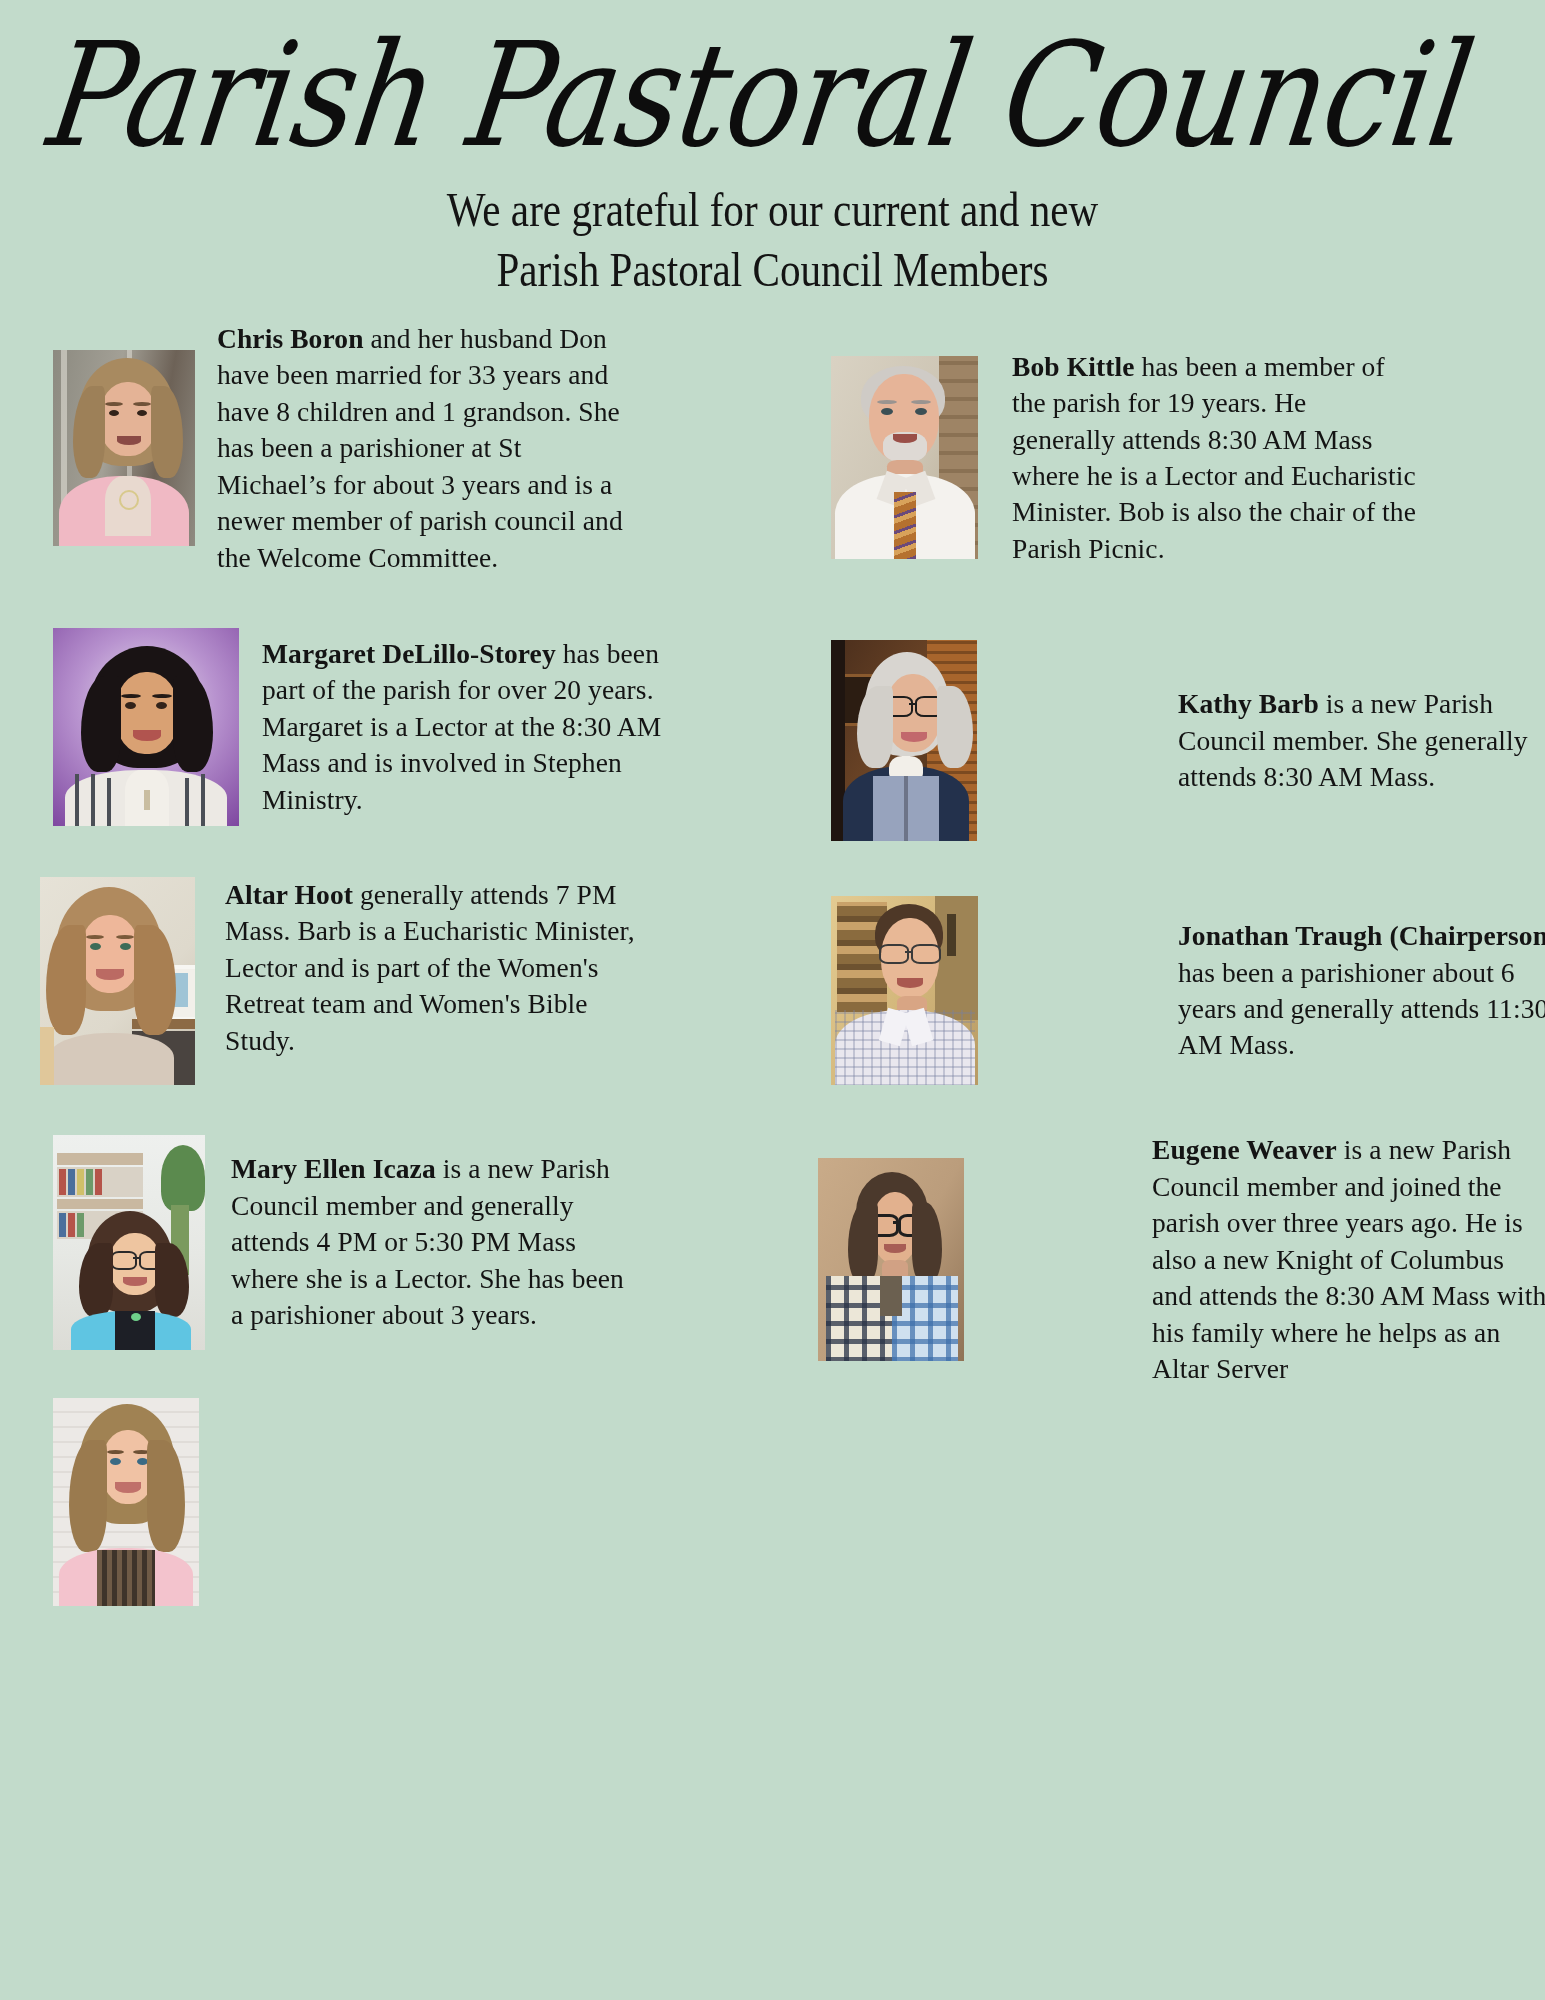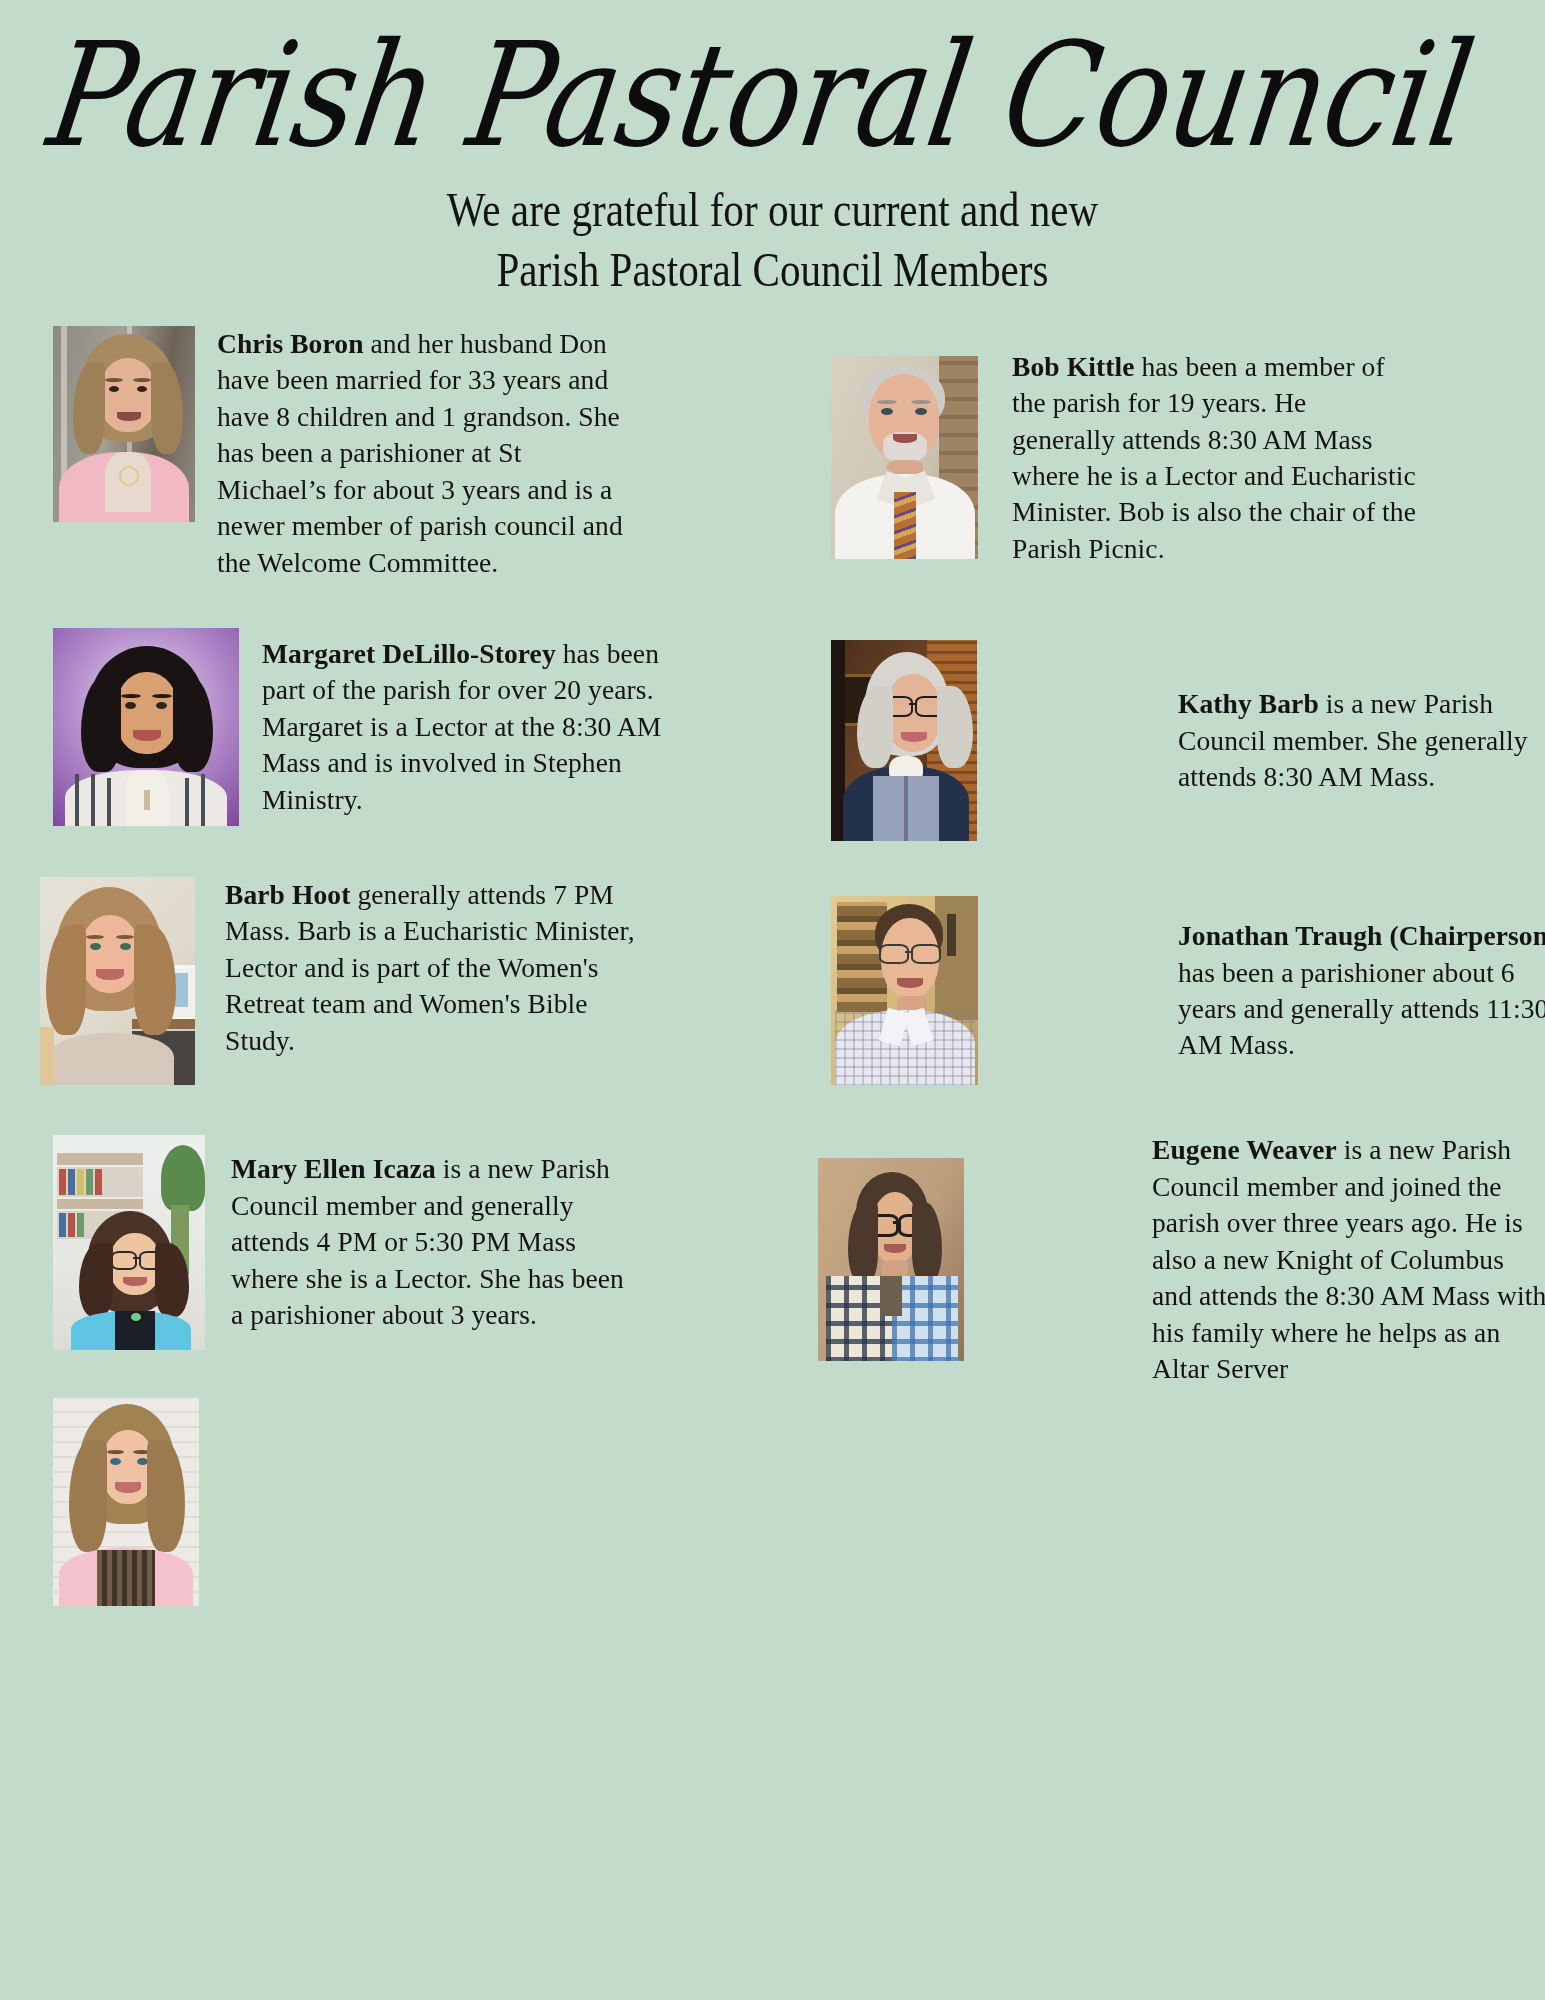--- a/index.html
+++ b/index.html
@@ -111,21 +111,21 @@
     <div class="subtitle">
       <span class="line">We are grateful for our current and new</span>
       <span class="line">Parish Pastoral Council Members</span>
     </div>
   </div>
 
   <div class="grid">
 
     <div class="col col-left">
 
-      <div class="member" style="height:245px; align-items:flex-start;">
+      <div class="member" style="height:245px; align-items:center;">
         <div class="photo" style="width:142px;height:196px;margin-top:0;">
           <div class="ph-bg" style="background:linear-gradient(100deg,#8c8a80 0%,#a3a096 40%,#6d6257 70%,#8f8b81 100%);"></div>
           <div style="position:absolute;left:8px;top:0;width:6px;height:100%;background:#e8e6dd;opacity:.55;"></div>
           <div style="position:absolute;left:74px;top:0;width:5px;height:100%;background:#e8e6dd;opacity:.5;"></div>
           <div class="ph-hair" style="left:26px;top:8px;width:96px;height:108px;background:#a88a60;"></div>
           <div class="ph-face" style="left:46px;top:32px;width:58px;height:74px;background:#e4b396;"></div>
           <div class="ph-brow" style="left:52px;top:52px;width:18px;height:4px;background:#6f5238;"></div>
           <div class="ph-brow" style="left:80px;top:52px;width:18px;height:4px;background:#6f5238;"></div>
           <div class="ph-eye" style="left:56px;top:60px;width:10px;height:6px;"></div>
           <div class="ph-eye" style="left:84px;top:60px;width:10px;height:6px;"></div>
@@ -180,21 +180,21 @@
           <div class="ph-brow" style="left:76px;top:58px;width:18px;height:4px;background:#7a5a3a;"></div>
           <div class="ph-eye" style="left:50px;top:66px;width:11px;height:7px;background:#3c6b57;"></div>
           <div class="ph-eye" style="left:80px;top:66px;width:11px;height:7px;background:#3c6b57;"></div>
           <div class="ph-mouth" style="left:56px;top:92px;width:28px;height:11px;background:#bb6a63;"></div>
           <div class="ph-hair" style="left:6px;top:48px;width:40px;height:110px;background:#a87f52;border-radius:65% 10% 40% 45%;"></div>
           <div class="ph-hair" style="left:94px;top:48px;width:42px;height:110px;background:#a87f52;border-radius:10% 65% 45% 40%;"></div>
           <div class="ph-body" style="left:8px;top:156px;width:126px;height:54px;background:#d6c9bb;"></div>
           <div style="position:absolute;left:0px;top:150px;width:14px;height:58px;background:#e0c79a;"></div>
         </div>
         <div class="bio" style="margin-left:30px;width:412px;">
-          <b>Barb Hoot</b><span> generally attends 7 PM Mass. Barb is a Eucharistic Minister, Lector  and is part of the Women's Retreat team and Women's Bible Study.</span>
+          <b>Altar Hoot</b><span> generally attends 7 PM Mass. Barb is a Eucharistic Minister, Lector  and is part of the Women's Retreat team and Women's Bible Study.</span>
         </div>
       </div>
 
       <div class="member" style="height:215px; align-items:center; margin-top:36px;">
         <div class="photo" style="width:152px;height:215px;">
           <div class="ph-bg" style="background:linear-gradient(180deg,#eef0ee 0%,#e6e8e4 55%,#dcdcd6 100%);"></div>
           <div style="position:absolute;left:4px;top:18px;width:86px;height:12px;background:#c9b8a0;"></div>
           <div style="position:absolute;left:4px;top:32px;width:86px;height:30px;background:#d9d2c6;"></div>
           <div style="position:absolute;left:6px;top:34px;width:7px;height:26px;background:#b5544a;"></div>
           <div style="position:absolute;left:15px;top:34px;width:7px;height:26px;background:#4b6f9c;"></div>

